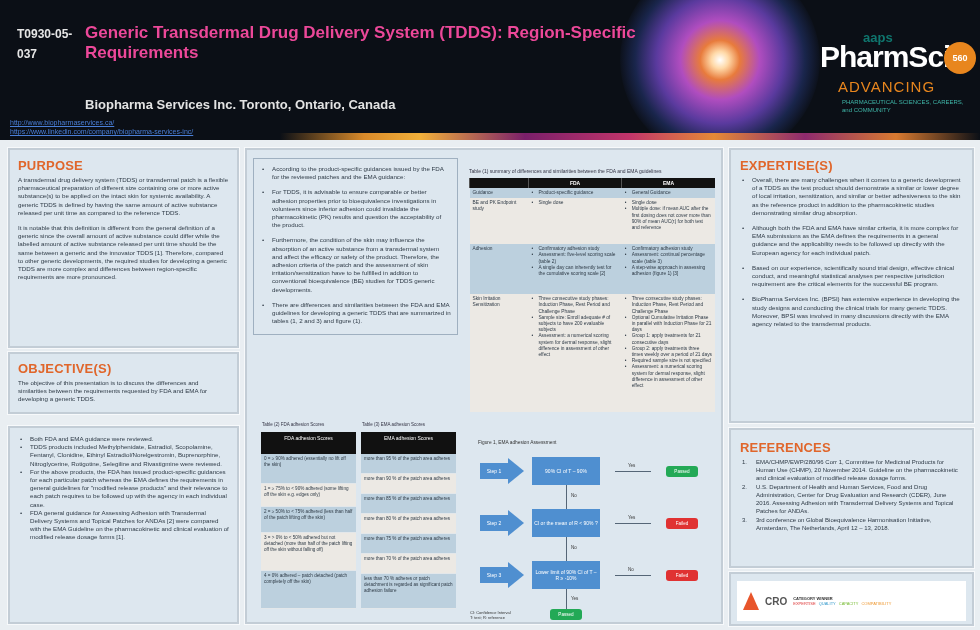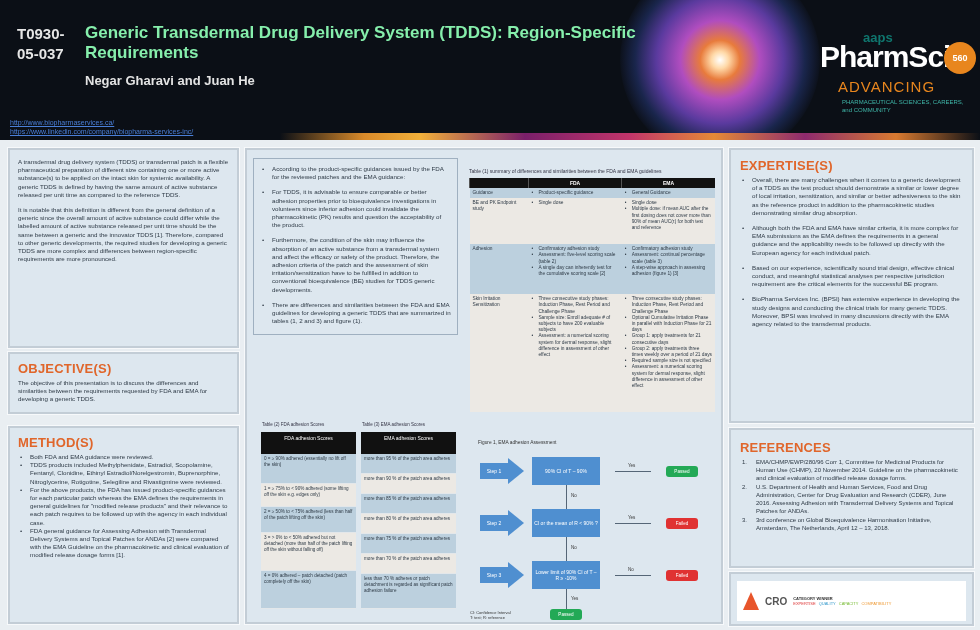--- a/index.html
+++ b/index.html
@@ -2,22 +2,22 @@
 <html><head>
 <meta charset="utf-8">
 <style>
 *{box-sizing:border-box;margin:0;padding:0}
 body{width:980px;height:630px;overflow:hidden;background:#e9eef2;font-family:"Liberation Sans",sans-serif;position:relative}
 .header{position:absolute;left:0;top:0;width:980px;height:140px;background:#0b0f16;overflow:hidden}
 .header .galaxy{position:absolute;left:620px;top:-40px;width:200px;height:200px;border-radius:50%;
  background:radial-gradient(circle at 50% 50%,#fff 0,#ffd9a8 6%,#e87b3c 14%,#b04dbf 28%,#5a3a9e 45%,rgba(40,60,130,.5) 60%,rgba(11,15,22,0) 72%)}
 .header .band{position:absolute;left:280px;top:133px;width:700px;height:7px;
  background:linear-gradient(90deg,#0b0f16 0,#d98a2a 12%,#f2b03a 20%,#7a1f6a 35%,#c2356a 50%,#e48a36 62%,#8e2a6e 75%,#d87a30 88%,#0b0f16 100%)}
-.code{position:absolute;left:17px;top:24px;color:#e6e6e6;font-weight:bold;font-size:15px;line-height:20px;width:60px}
-.title{position:absolute;left:85px;top:23px;color:#86efac;font-weight:bold;font-size:17px;line-height:20px;width:570px}
+.code{position:absolute;left:17px;top:24px;color:#e6e6e6;font-weight:bold;font-size:12px;line-height:20px;width:60px}
+.title{position:absolute;left:85px;top:23px;color:#ec4899;font-weight:bold;font-size:17px;line-height:20px;width:570px}
 .authors{position:absolute;left:85px;top:73px;color:#e3e3e3;font-weight:bold;font-size:13px}
 .affil{position:absolute;left:85px;top:97px;color:#e3e3e3;font-weight:bold;font-size:13px}
 .links{position:absolute;left:10px;top:118px;font-size:7px;line-height:9px}
 .links a{display:block;color:#4a7fd8;text-decoration:underline}
 .logo{position:absolute;left:818px;top:30px;width:160px;height:100px}
 .logo .aaps{position:absolute;left:45px;top:0;color:#0f766e;font-weight:bold;font-size:13px}
 .logo .ps{position:absolute;left:2px;top:10px;color:#fff;font-weight:bold;font-size:30px;letter-spacing:-1px}
 .logo .badge{position:absolute;left:126px;top:12px;width:32px;height:32px;border-radius:50%;background:#e8861e;color:#fff;font-size:9px;font-weight:bold;display:flex;align-items:center;justify-content:center}
 .logo .adv{position:absolute;left:20px;top:48px;color:#e8861e;font-size:15px;letter-spacing:1px}
 .logo .sub{position:absolute;left:24px;top:68px;color:#3fb6a8;font-size:6px;line-height:8px;width:130px}
@@ -73,48 +73,48 @@
 .cc{font-size:4px;line-height:5px}
 </style>
 </head>
 <body>
 
 <div class="header">
   <div class="galaxy"></div>
   <div class="band"></div>
   <div class="code">T0930-05-037</div>
   <div class="title">Generic Transdermal Drug Delivery System (TDDS): Region-Specific Requirements</div>
-  <div class="authors">Negar Gharavi and Juan He</div>
+  <div class="affil">Biopharma Services Inc. Toronto, Ontario, Canada</div>
   <div class="links">
     <a>http://www.biopharmaservices.ca/</a>
     <a>https://www.linkedin.com/company/biopharma-services-inc/</a>
   </div>
   <div class="logo">
     <div class="aaps">aaps</div>
     <div class="ps">PharmSci</div>
     <div class="badge">560</div>
     <div class="adv">ADVANCING</div>
     <div class="sub">PHARMACEUTICAL SCIENCES, CAREERS, and COMMUNITY</div>
   </div>
 </div>
 
 <div class="panel" style="left:8px;top:148px;width:231px;height:200px;padding:8px 8px">
+  <div class="ptitle">PURPOSE</div>
   <div class="ptext">
     <p>A transdermal drug delivery system (TDDS) or transdermal patch is a flexible pharmaceutical preparation of different size containing one or more active substance(s) to be applied on the intact skin for systemic availability. A generic TDDS is defined by having the same amount of active substance released per unit time as compared to the reference TDDS.</p>
     <p>It is notable that this definition is different from the general definition of a generic since the overall amount of active substance could differ while the labelled amount of active substance released per unit time should be the same between a generic and the innovator TDDS [1]. Therefore, compared to other generic developments, the required studies for developing a generic TDDS are more complex and differences between region-specific requirements are more pronounced.</p>
   </div>
 </div>
 
 <div class="panel" style="left:8px;top:352px;width:231px;height:62px;padding:7px 8px">
   <div class="ptitle">OBJECTIVE(S)</div>
   <div class="ptext">The objective of this presentation is to discuss the differences and similarities between the requirements requested by FDA and EMA for developing a generic TDDS.</div>
 </div>
 
 <div class="panel" style="left:8px;top:426px;width:231px;height:198px;padding:7px 8px">
-  <div class="ptitle">METHOD(S)</div>
   <ul class="b">
     <li>Both FDA and EMA guidance were reviewed.</li>
     <li>TDDS products included Methylphenidate, Estradiol, Scopolamine, Fentanyl, Clonidine, Ethinyl Estradiol/Norelgestromin, Buprenorphine, Nitroglycerine, Rotigotine, Selegiline and Rivastigmine were reviewed.</li>
     <li>For the above products, the FDA has issued product-specific guidances for each particular patch whereas the EMA defines the requirements in general guidelines for "modified release products" and their relevance to each patch requires to be followed up with the agency in each individual case.</li>
     <li>FDA general guidance for Assessing Adhesion with Transdermal Delivery Systems and Topical Patches for ANDAs [2] were compared with the EMA Guideline on the pharmacokinetic and clinical evaluation of modified release dosage forms [1].</li>
   </ul>
 </div>
 
 <div class="panel" style="left:245px;top:148px;width:478px;height:476px;padding:6px 6px">
   <div style="position:absolute;left:6px;top:6px;width:205px">

